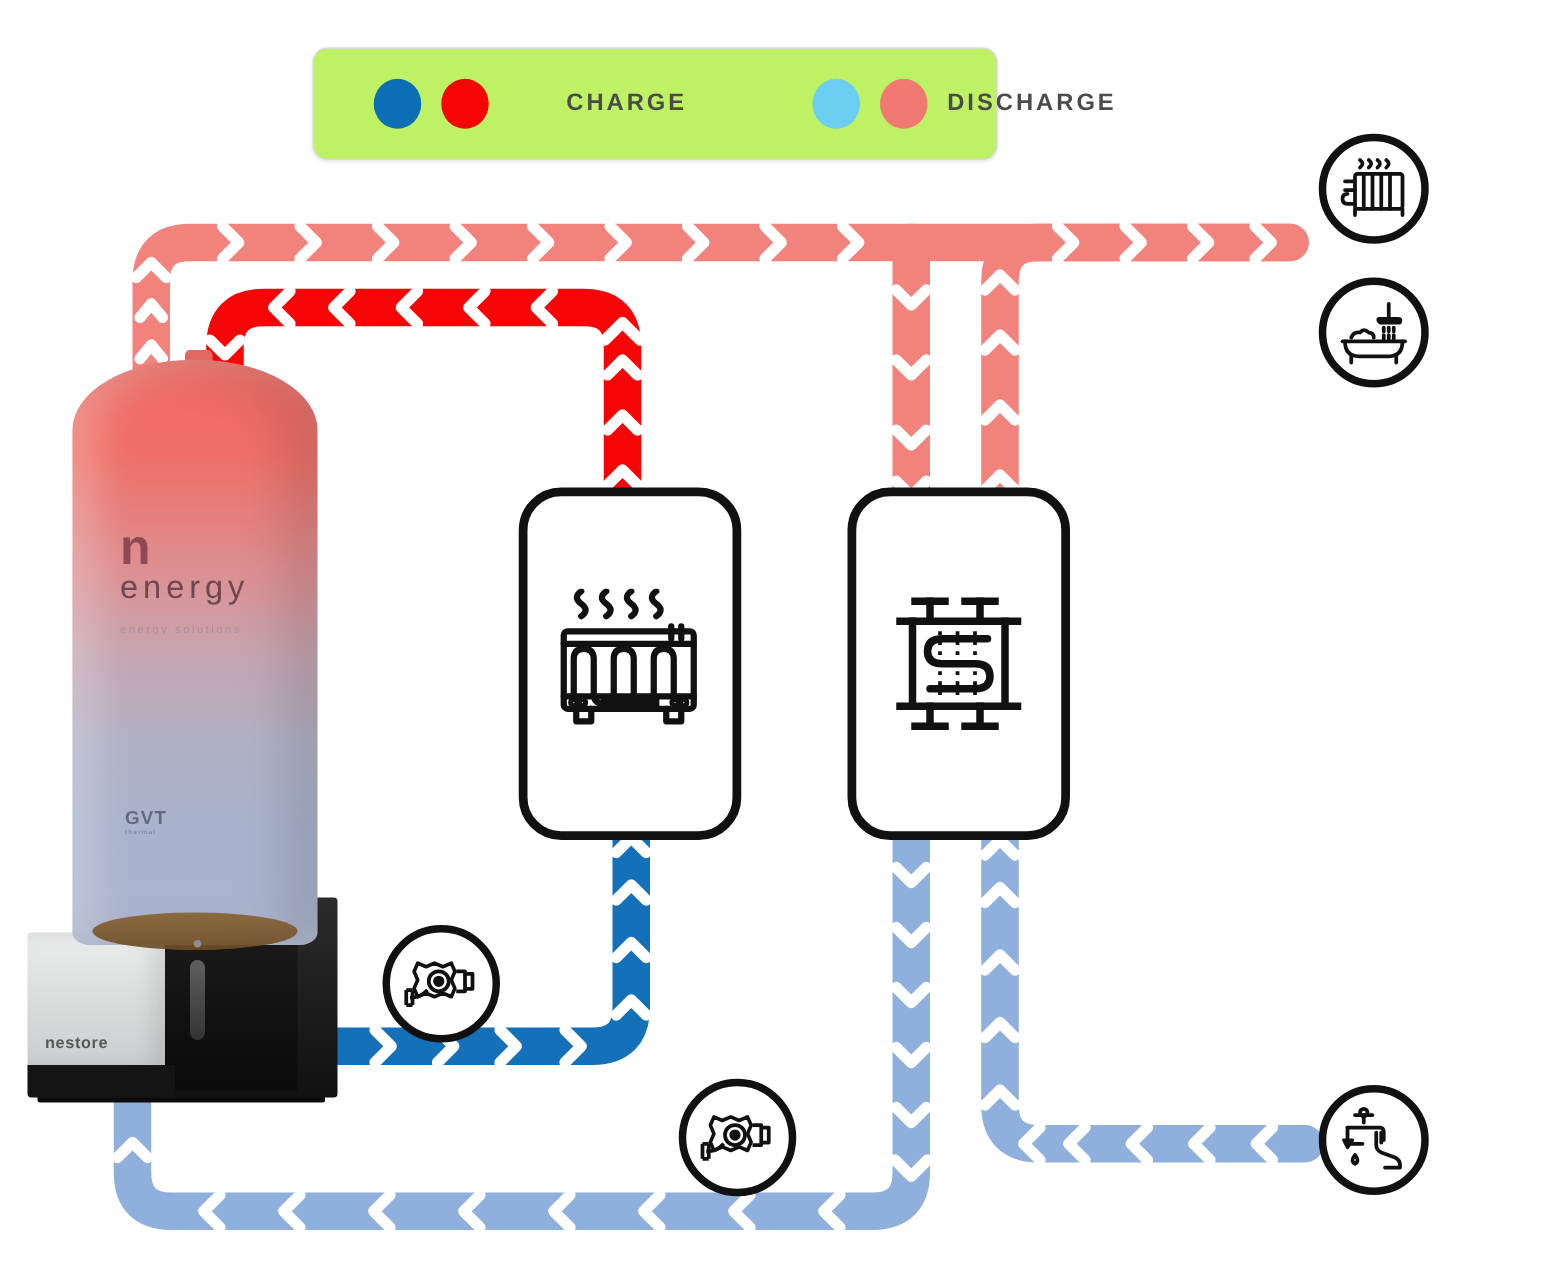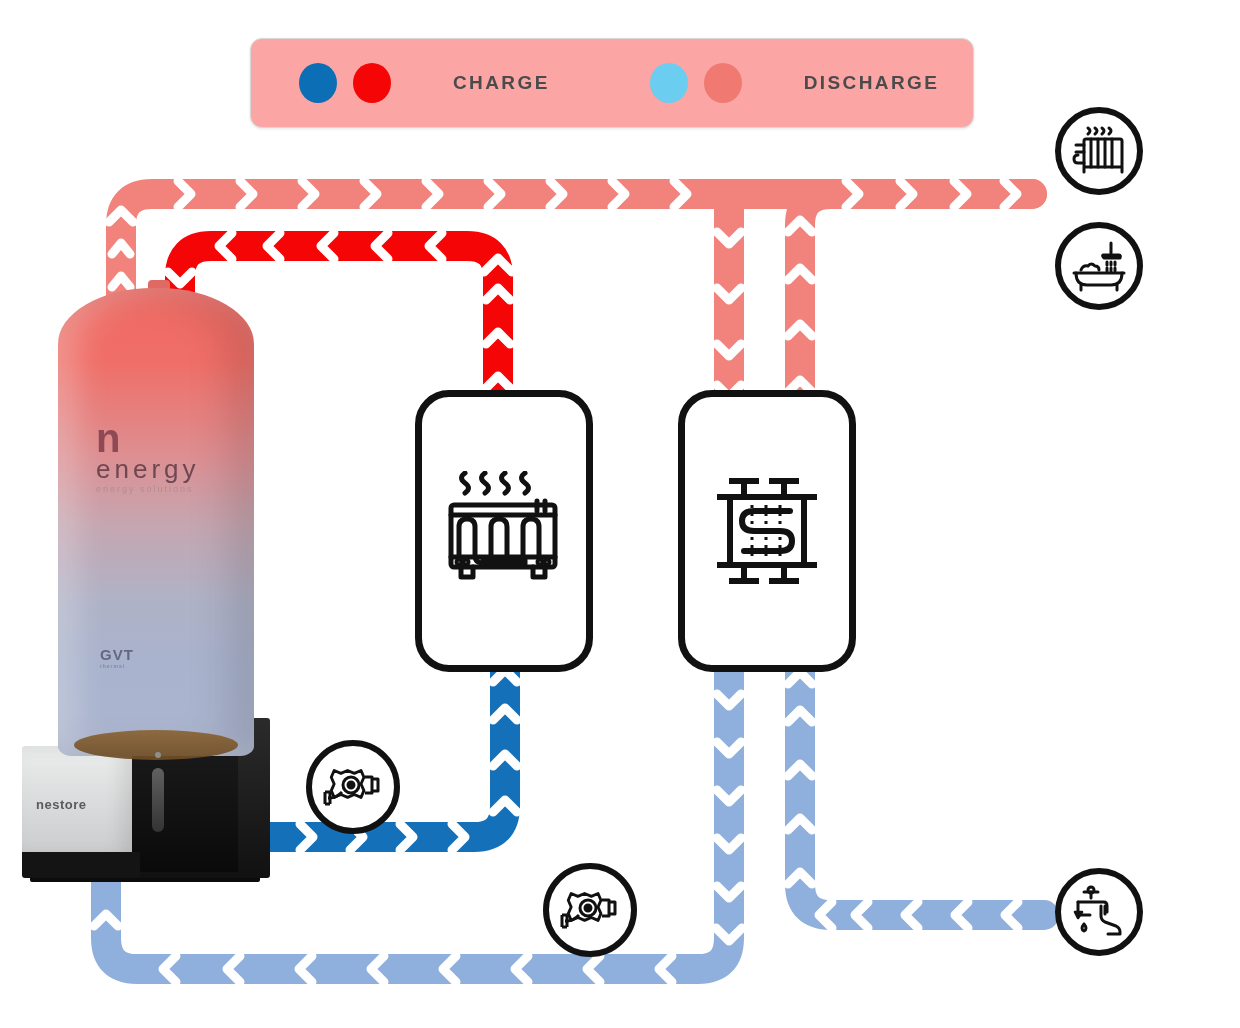--- a/index.html
+++ b/index.html
@@ -1,22 +1,22 @@
 <!DOCTYPE html>
 <html><head>
 <meta charset="utf-8">
 <style>
   html,body{margin:0;padding:0;background:#ffffff;}
   body{width:1240px;height:1028px;font-family:"Liberation Sans",sans-serif;overflow:hidden;}
   #stage{position:relative;width:1240px;height:1028px;background:#fff;}
 
   
   .legend{
-    position:absolute;left:250px;top:38px;width:724px;height:90px;
-    background:#fca5a5;border:1px solid #d8d8d8;border-radius:12px;
+    position:absolute;left:250px;top:38px;width:548px;height:90px;
+    background:#bef264;border:1px solid #d8d8d8;border-radius:12px;
     box-shadow:0 1px 3px rgba(0,0,0,.10);
     display:flex;align-items:center;box-sizing:border-box;
   }
   .lg-group{display:flex;align-items:center;}
   .lg-dot{width:38px;height:40px;border-radius:50%;margin-right:16px;}
   .lg-label{font-size:19px;letter-spacing:2.4px;color:#4b4b4b;font-weight:600;}
 
   
   .tank-wrap{position:absolute;left:52px;top:278px;width:210px;height:485px;}
   .tank-body{
@@ -24,37 +24,37 @@
     border-radius:96px 96px 14px 14px / 56px 56px 10px 10px;
     background:linear-gradient(180deg,#ef6a63 0%,#ef6f68 16%,#dd8f92 36%,#c6a5b0 50%,#b0b2c6 66%,#a9b3cd 80%,#abb5cf 100%);
     box-shadow:inset -26px 0 42px rgba(0,0,0,.13), inset 16px 0 34px rgba(255,255,255,.30);
   }
   .tank-nozzle{position:absolute;left:96px;top:2px;width:22px;height:16px;border-radius:4px;background:#e06a63;}
   .tank-collar{position:absolute;left:22px;top:452px;width:164px;height:30px;border-radius:50%;
     background:linear-gradient(180deg,#8a6434,#6d4c26);opacity:.92;}
   .brand{position:absolute;left:38px;top:133px;width:140px;text-align:left;color:#7d4450;}
   .brand-mark{font-size:40px;line-height:34px;font-weight:700;letter-spacing:-1px;color:#8d4a54;}
   .brand-name{font-size:26px;letter-spacing:4px;color:#6f4751;line-height:28px;}
-  .brand-tag{font-size:9px;letter-spacing:2px;color:#9d8490;opacity:.62;margin-top:1px;}
+  .brand-tag{font-size:9px;letter-spacing:2px;color:#9d8490;opacity:.62;margin-top:15px;}
   .gvt{position:absolute;left:42px;top:358px;font-size:15px;font-weight:700;letter-spacing:1px;color:#4a4a62;opacity:.72;}
   .gvt-sub{font-size:5px;letter-spacing:1px;opacity:.55;display:block;}
 
   
   .base-dark{position:absolute;left:100px;top:718px;width:170px;height:160px;
     background:linear-gradient(180deg,#2b2b2b,#111);border-radius:3px;}
   .base-dark-face{position:absolute;left:116px;top:732px;width:122px;height:140px;
     background:linear-gradient(180deg,#1c1c1c,#0a0a0a);}
   .base-grey{position:absolute;left:22px;top:746px;width:110px;height:112px;
     background:linear-gradient(180deg,#eceded,#c9cbcc);border-radius:3px;
     box-shadow:inset -10px 0 18px rgba(0,0,0,.10);}
   .base-grey-bot{position:absolute;left:22px;top:852px;width:118px;height:26px;background:#141414;border-radius:0 0 3px 3px;}
   .base-strip{position:absolute;left:152px;top:768px;width:12px;height:64px;border-radius:6px;
     background:linear-gradient(180deg,#6d6d6d,#3a3a3a);opacity:.85;}
   .base-led{position:absolute;left:155px;top:752px;width:6px;height:6px;border-radius:50%;background:#8e8e8e;}
-  .base-text{position:absolute;left:36px;top:797px;font-size:13px;font-weight:700;color:#3a3a3a;opacity:.8;letter-spacing:.5px;}
+  .base-text{position:absolute;left:36px;top:826px;font-size:13px;font-weight:700;color:#3a3a3a;opacity:.8;letter-spacing:.5px;}
   .base-foot{position:absolute;left:30px;top:876px;width:230px;height:6px;background:#0c0c0c;border-radius:2px;}
 
   
   .unit{position:absolute;background:#fff;border:7px solid #111;border-radius:34px;box-sizing:border-box;
     display:flex;align-items:center;justify-content:center;}
   #unit-heater{left:415px;top:390px;width:178px;height:282px;}
   #unit-hx{left:678px;top:390px;width:178px;height:282px;}
 
   
   .circ{position:absolute;border-radius:50%;background:#fff;border:6px solid #111;
@@ -381,17 +381,17 @@
 
   <div class="legend" style="z-index:60;">
     <div class="lg-group" style="margin-left:48px;">
       <span class="lg-dot" style="background:#0C6EB4;"></span>
       <span class="lg-dot" style="background:#F50505;"></span>
       <span class="lg-label" style="margin-left:46px;">CHARGE</span>
     </div>
     <div class="lg-group" style="margin-left:100px;">
       <span class="lg-dot" style="background:#6BCDF0;"></span>
       <span class="lg-dot" style="background:#F07A72;"></span>
-      <span class="lg-label" style="margin-left:46px;">DISCHARGE</span>
+      <span class="lg-label" style="">DISCHARGE</span>
     </div>
   </div>
 
 </div>
 
 </body></html>

